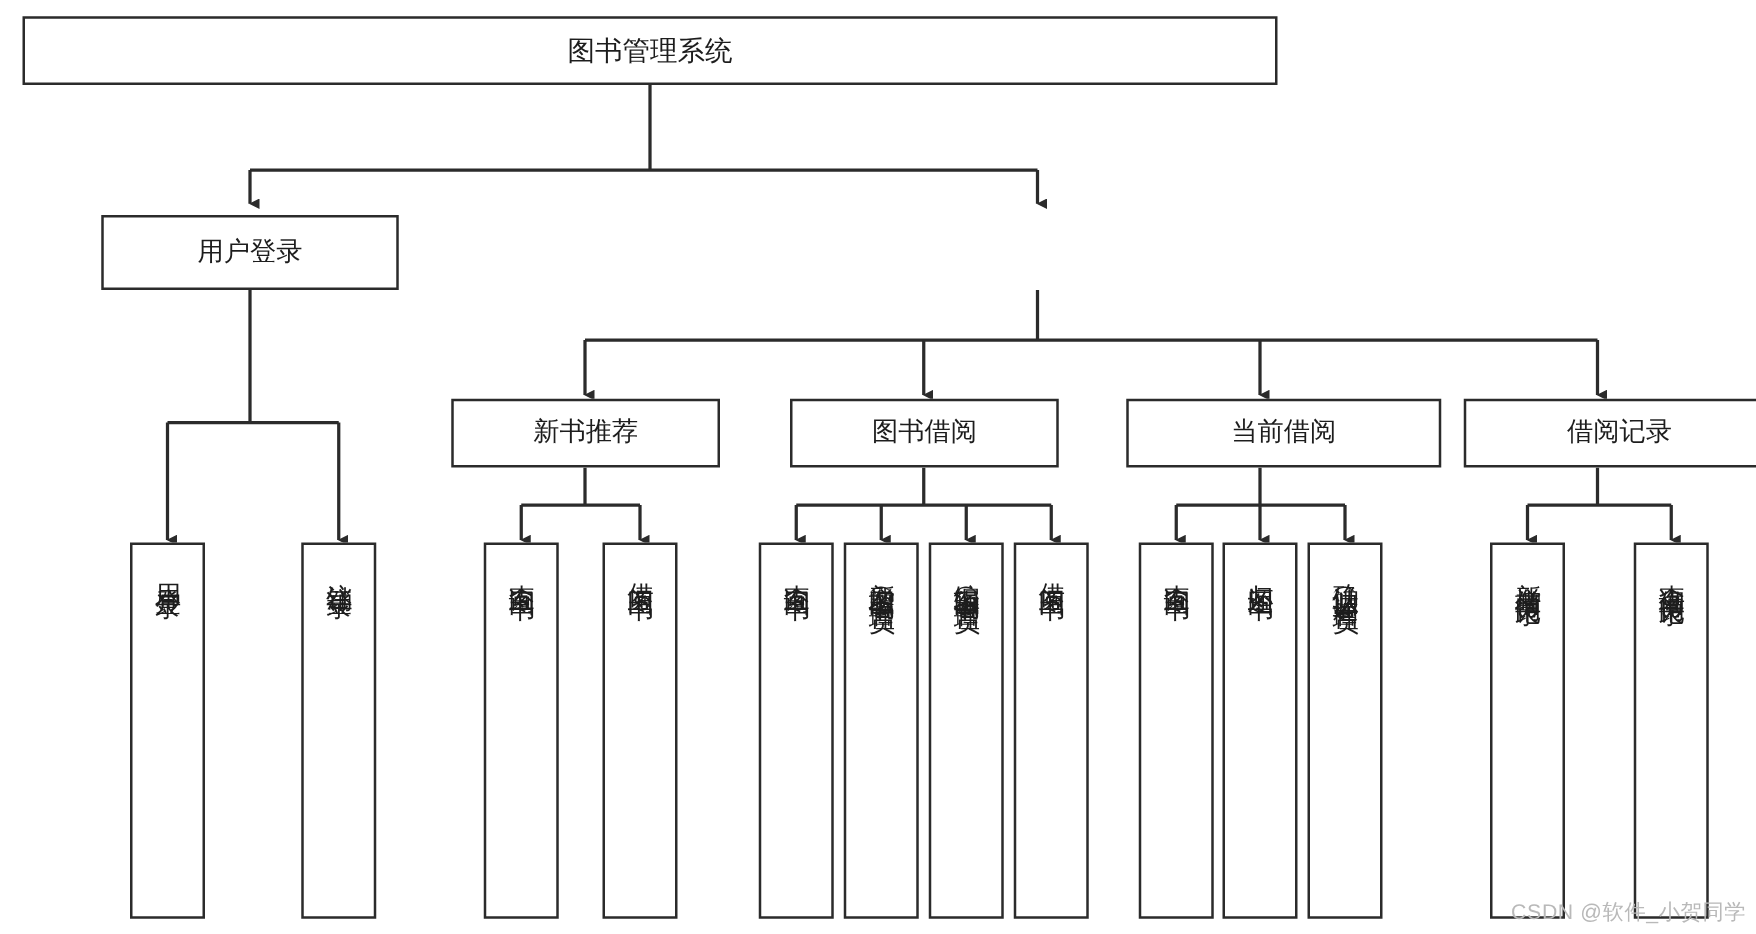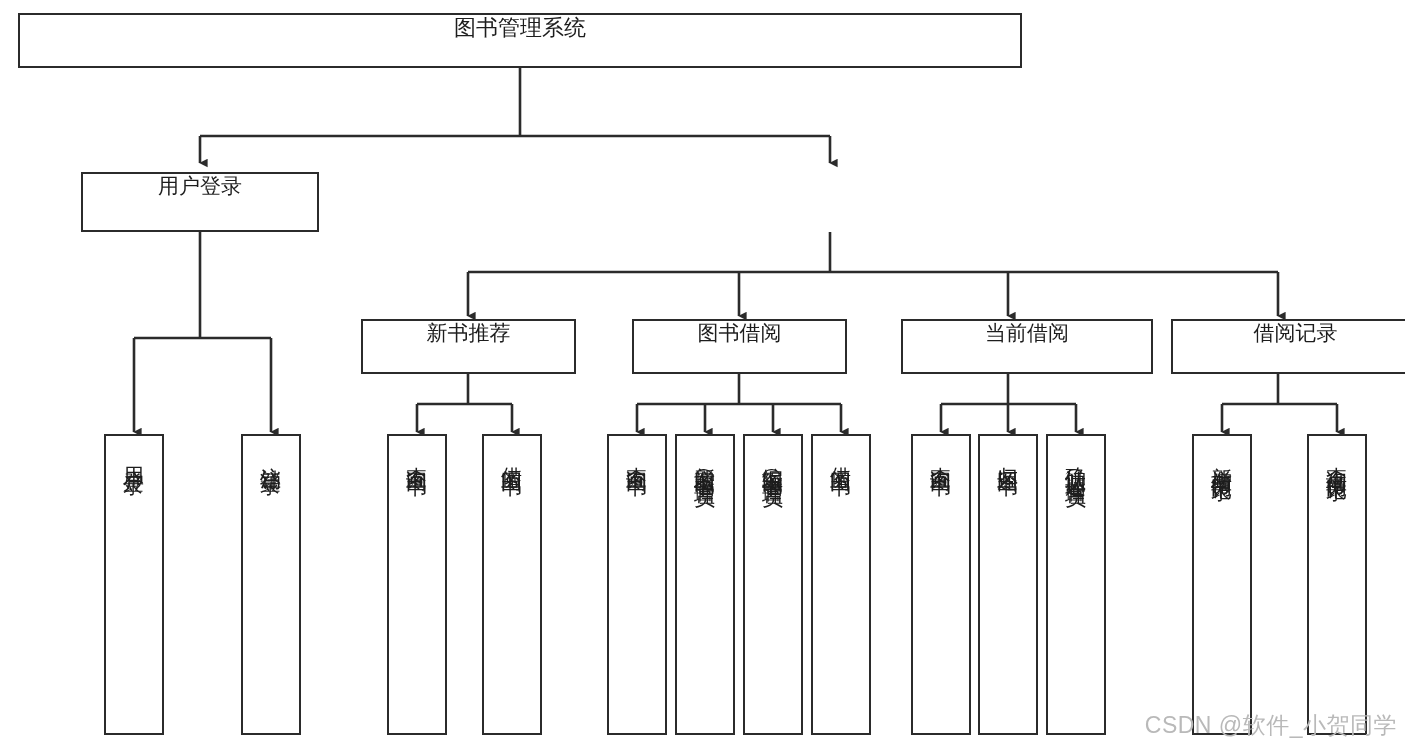--- a/index.html
+++ b/index.html
@@ -28,21 +28,21 @@
     width: 1405px;
     height: 747px;
     pointer-events: none;
   }
   .node {
     position: absolute;
     box-sizing: border-box;
     border: 2px solid #2b2b2b;
     background: #ffffff;
     display: flex;
-    align-items: flex-start;
+    align-items: center;
     justify-content: center;
     color: #1d1d1d;
     z-index: 2;
   }
   .node-label {
     display: block;
     text-align: center;
     line-height: 1.18;
     white-space: nowrap;
     color: #1d1d1d;
@@ -65,21 +65,21 @@
     text-orientation: upright;
     font-size: 21px;
     letter-spacing: 3px;
     line-height: 1;
     white-space: nowrap;
   }
   .watermark {
     position: absolute;
     right: 8px;
     bottom: 6px;
-    font-size: 23px;
+    font-size: 17px;
     color: #b9b9b9;
     letter-spacing: 0.5px;
     white-space: nowrap;
     z-index: 5;
     font-family: "Liberation Sans", "DejaVu Sans", sans-serif;
   }
 </style>
 </head>
 <body>
 

